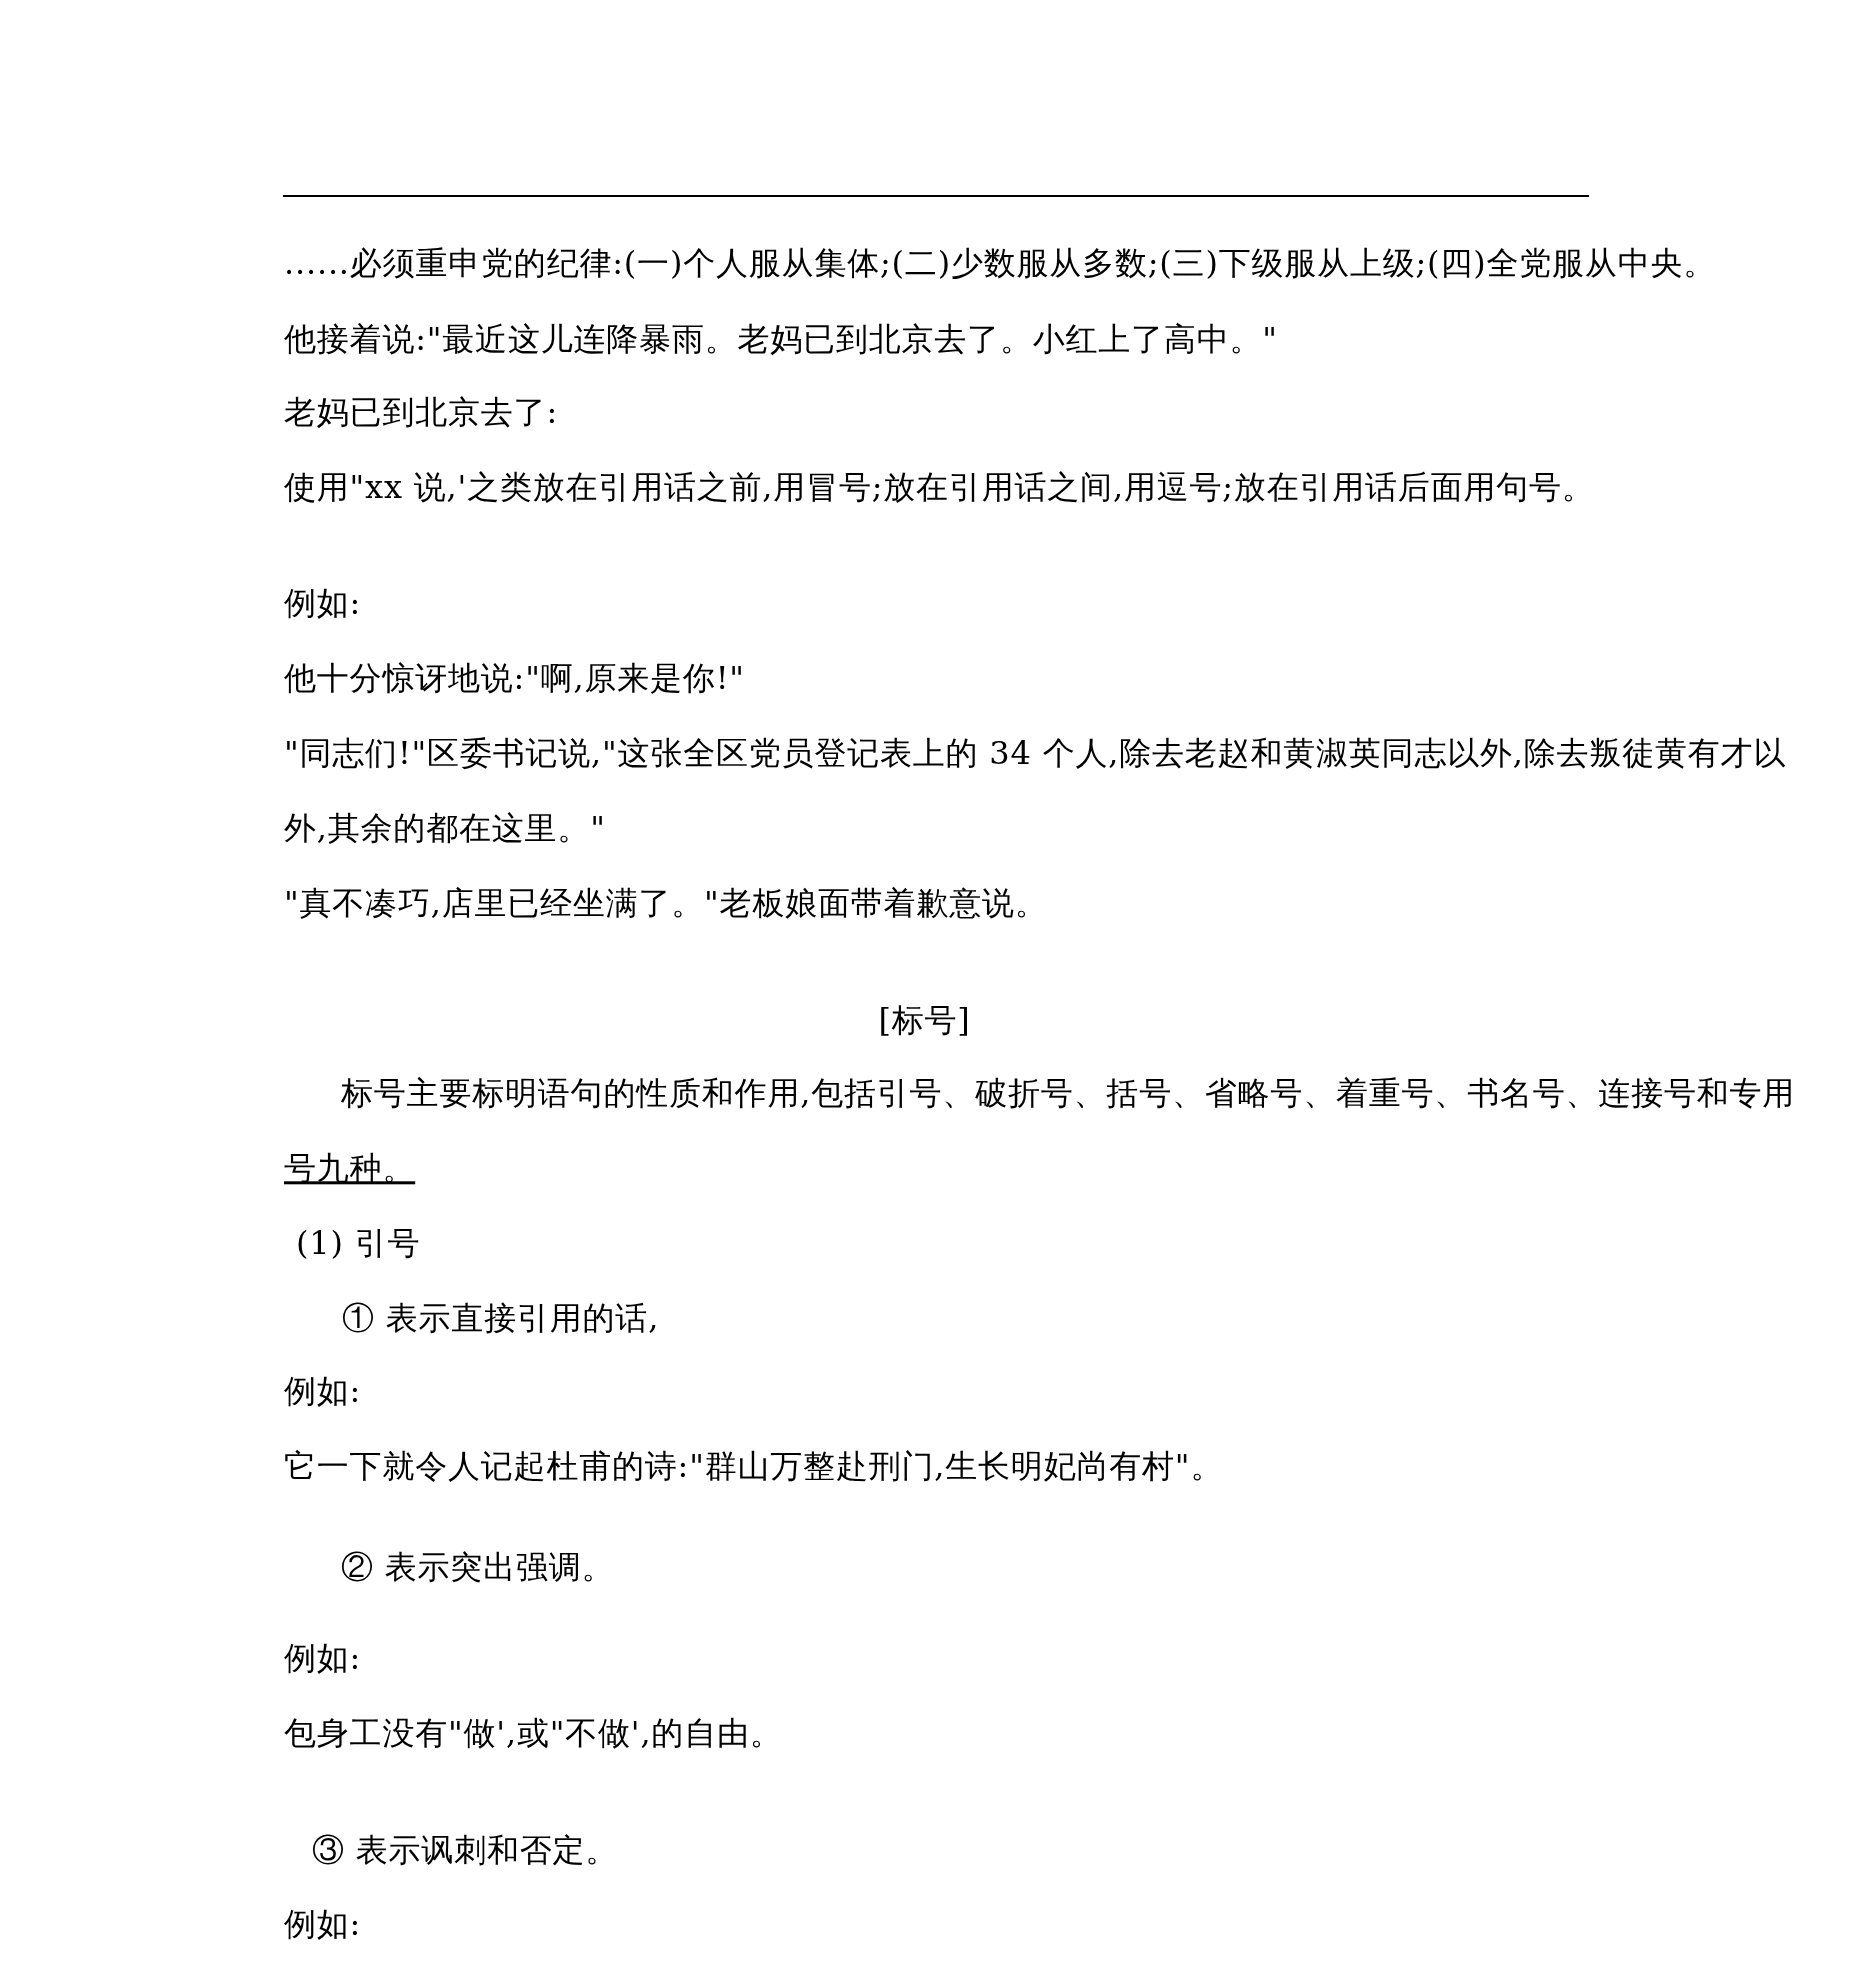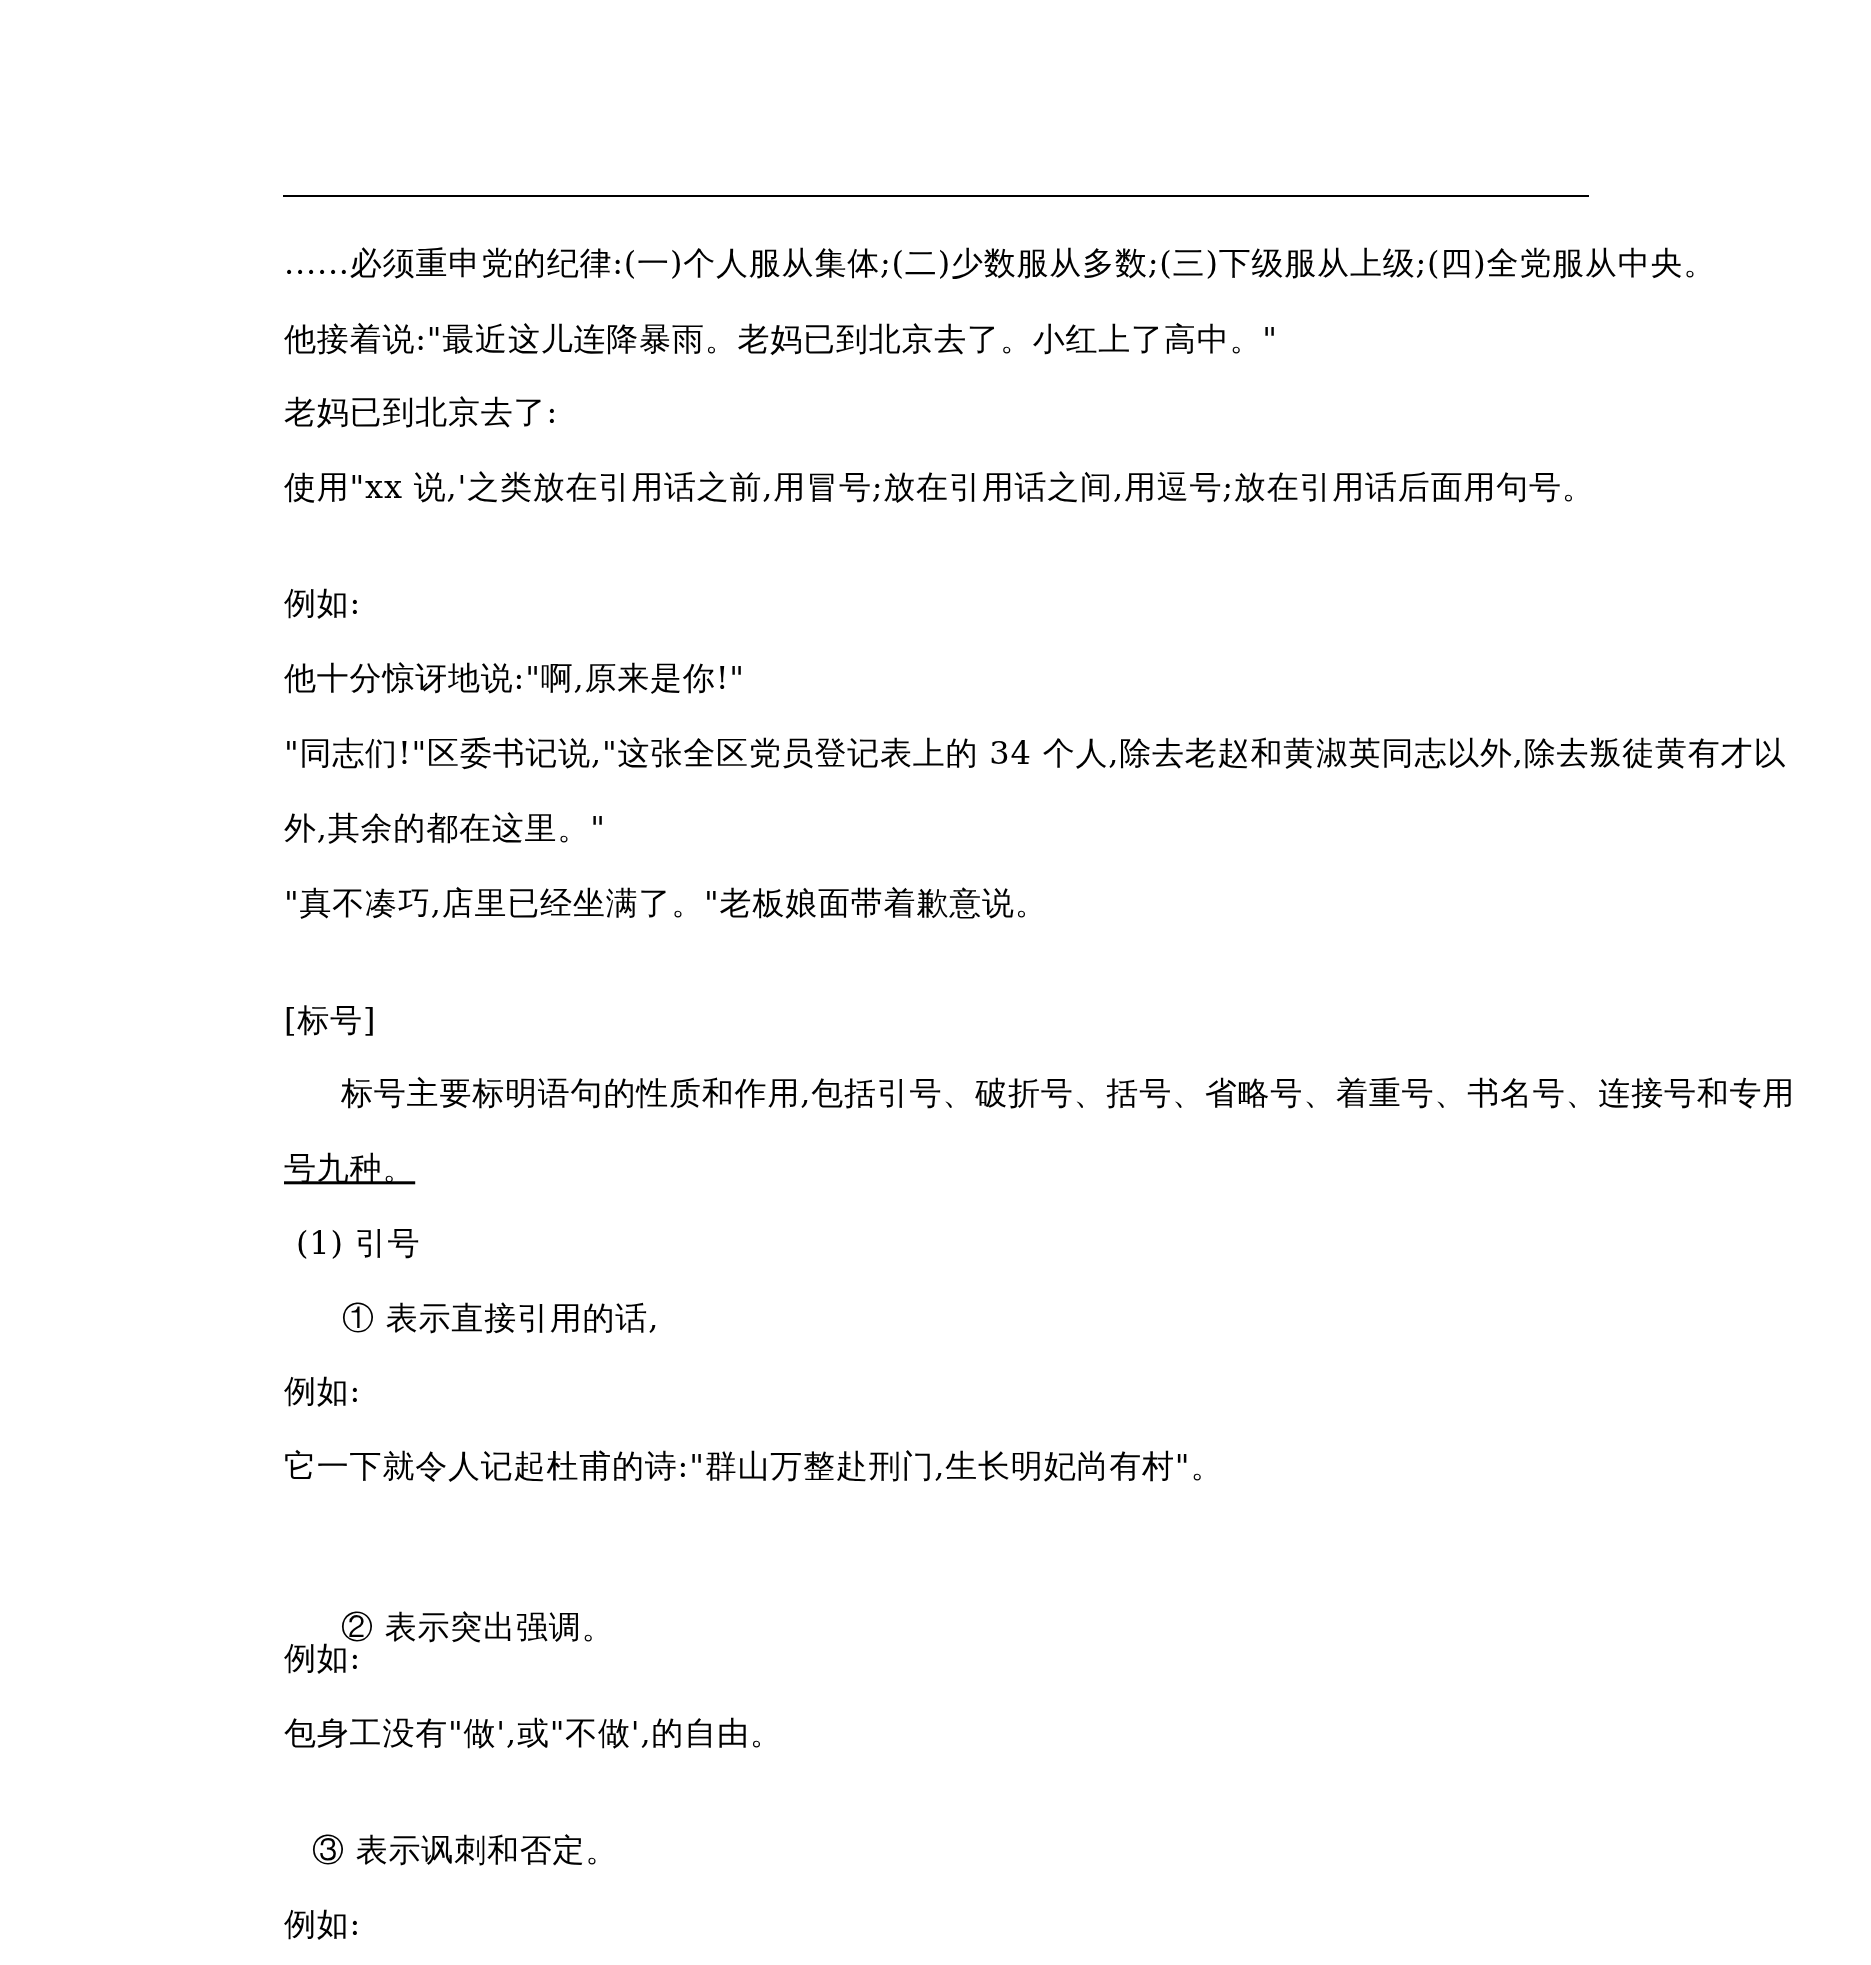--- a/index.html
+++ b/index.html
@@ -51,28 +51,28 @@
   <div id="lines-container">
       <div class="line" style="top: 264px; left: 284px;">......必须重申党的纪律:(一)个人服从集体;(二)少数服从多数;(三)下级服从上级;(四)全党服从中央。</div>
       <div class="line" style="top: 340px; left: 284px;">他接着说:"最近这儿连降暴雨。老妈已到北京去了。小红上了高中。"</div>
       <div class="line" style="top: 413px; left: 284px;">老妈已到北京去了:</div>
       <div class="line" style="top: 488px; left: 284px;">使用"xx 说,'之类放在引用话之前,用冒号;放在引用话之间,用逗号;放在引用话后面用句号。</div>
       <div class="line" style="top: 604px; left: 284px;">例如:</div>
       <div class="line" style="top: 679px; left: 284px;">他十分惊讶地说:"啊,原来是你!"</div>
       <div class="line" style="top: 754px; left: 284px;">"同志们!"区委书记说,"这张全区党员登记表上的 34 个人,除去老赵和黄淑英同志以外,除去叛徒黄有才以</div>
       <div class="line" style="top: 829px; left: 284px;">外,其余的都在这里。"</div>
       <div class="line" style="top: 904px; left: 284px;">"真不凑巧,店里已经坐满了。"老板娘面带着歉意说。</div>
-      <div class="line" style="top: 1021px; left: 284px;">[标号]</div>
+      <div class="line" style="top: 1021px; left: 272px; text-align: center;">[标号]</div>
       <div class="line" style="top: 1094px; left: 341px;">标号主要标明语句的性质和作用,包括引号、破折号、括号、省略号、着重号、书名号、连接号和专用</div>
       <div class="line" style="top: 1169px; left: 284px; text-decoration: underline;">号九种。</div>
       <div class="line" style="top: 1244px; left: 284px; margin-left: 12px;">(1) 引号</div>
       <div class="line" style="top: 1319px; left: 342px;">① 表示直接引用的话,</div>
       <div class="line" style="top: 1392px; left: 284px;">例如:</div>
       <div class="line" style="top: 1467px; left: 284px;">它一下就令人记起杜甫的诗:"群山万整赴刑门,生长明妃尚有村"。</div>
-      <div class="line" style="top: 1628px; left: 341px;">② 表示突出强调。</div>
+      <div class="line" style="top: 1568px; left: 341px;">② 表示突出强调。</div>
       <div class="line" style="top: 1659px; left: 284px;">例如:</div>
       <div class="line" style="top: 1734px; left: 284px;">包身工没有"做',或"不做',的自由。</div>
       <div class="line" style="top: 1851px; left: 312px;">③ 表示讽刺和否定。</div>
       <div class="line" style="top: 1925px; left: 284px;">例如:</div>
     </div>
 
 </div>
 
 
 </body></html>

